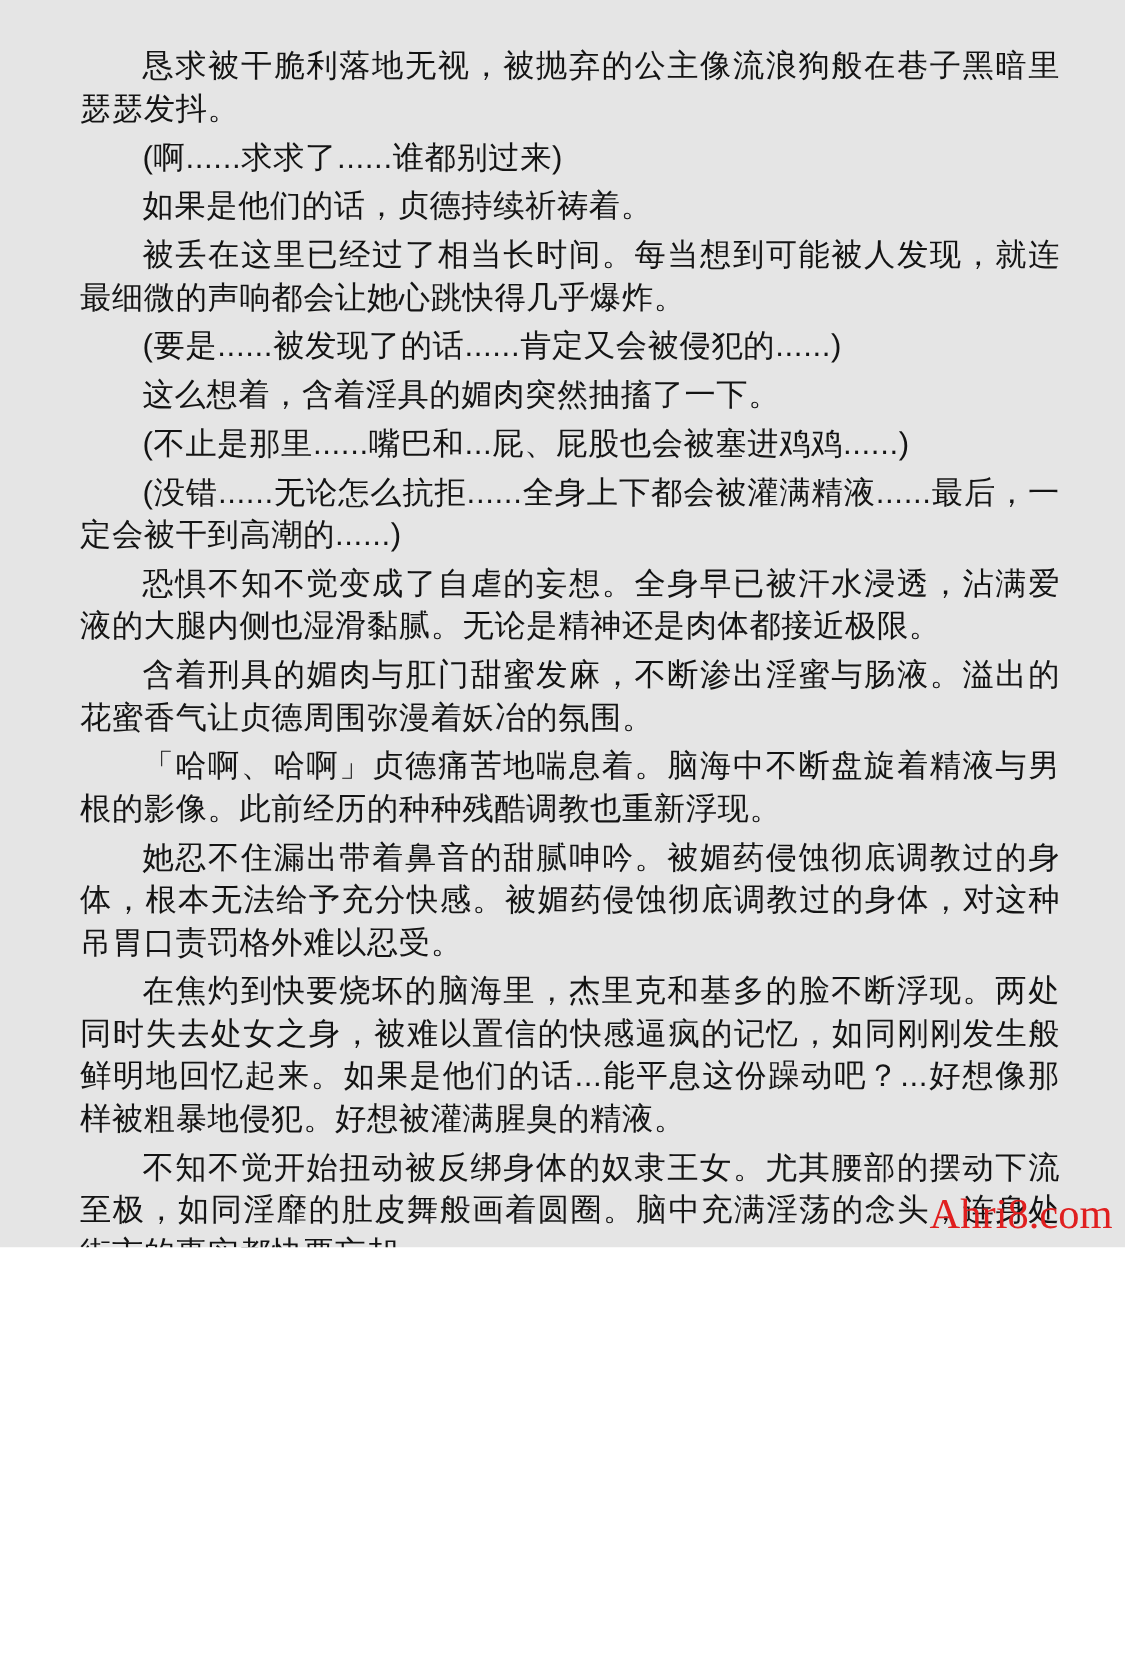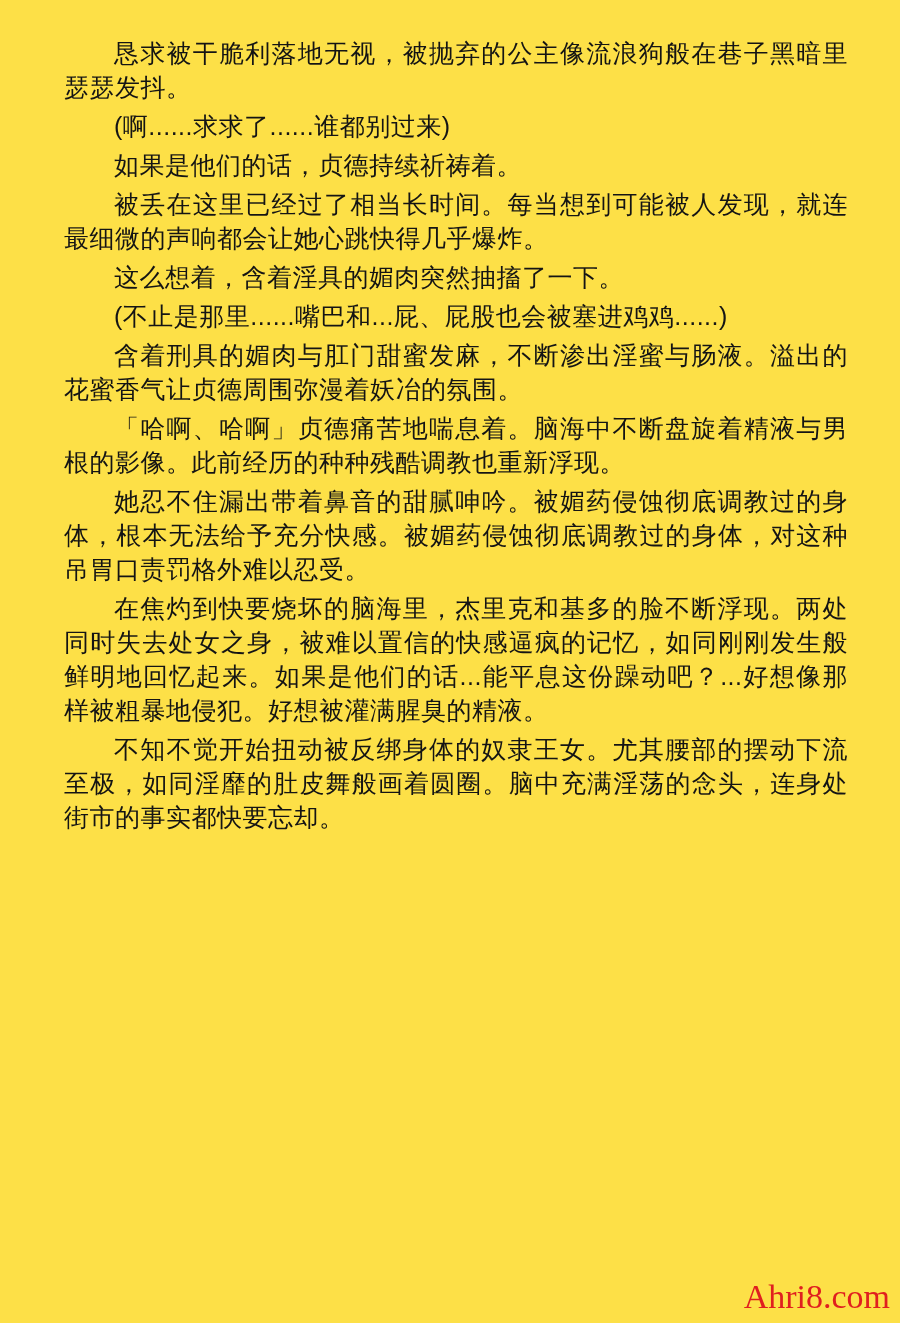--- a/index.html
+++ b/index.html
@@ -3,22 +3,22 @@
 <meta charset="utf-8">
 <style>
   html, body {
     margin: 0;
     padding: 0;
     background: #ffffff;
   }
   .page {
     position: relative;
     width: 900px;
-    height: 1323px;
-    background: #fde047;
+    height: 998px;
+    background: #e5e5e5;
     overflow: hidden;
     font-family: "Liberation Sans", "DejaVu Sans", sans-serif;
   }
   .content {
     position: absolute;
     top: 36px;
     left: 64px;
     width: 784px;
     color: #141414;
     font-size: 25px;
@@ -42,22 +42,25 @@
 </style>
 </head>
 <body>
 
 <div class="page">
   <div class="content" style="color: rgb(20, 20, 20);">
       <p>恳求被干脆利落地无视，被抛弃的公主像流浪狗般在巷子黑暗里瑟瑟发抖。</p>
       <p>(啊......求求了......谁都别过来)</p>
       <p>如果是他们的话，贞德持续祈祷着。</p>
       <p>被丢在这里已经过了相当长时间。每当想到可能被人发现，就连最细微的声响都会让她心跳快得几乎爆炸。</p>
+      <p>(要是......被发现了的话......肯定又会被侵犯的......)</p>
       <p>这么想着，含着淫具的媚肉突然抽搐了一下。</p>
       <p>(不止是那里......嘴巴和...屁、屁股也会被塞进鸡鸡......)</p>
+      <p>(没错......无论怎么抗拒......全身上下都会被灌满精液......最后，一定会被干到高潮的......)</p>
+      <p>恐惧不知不觉变成了自虐的妄想。全身早已被汗水浸透，沾满爱液的大腿内侧也湿滑黏腻。无论是精神还是肉体都接近极限。</p>
       <p>含着刑具的媚肉与肛门甜蜜发麻，不断渗出淫蜜与肠液。溢出的花蜜香气让贞德周围弥漫着妖冶的氛围。</p>
       <p>「哈啊、哈啊」贞德痛苦地喘息着。脑海中不断盘旋着精液与男根的影像。此前经历的种种残酷调教也重新浮现。</p>
       <p>她忍不住漏出带着鼻音的甜腻呻吟。被媚药侵蚀彻底调教过的身体，根本无法给予充分快感。被媚药侵蚀彻底调教过的身体，对这种吊胃口责罚格外难以忍受。</p>
       <p>在焦灼到快要烧坏的脑海里，杰里克和基多的脸不断浮现。两处同时失去处女之身，被难以置信的快感逼疯的记忆，如同刚刚发生般鲜明地回忆起来。如果是他们的话...能平息这份躁动吧？...好想像那样被粗暴地侵犯。好想被灌满腥臭的精液。</p>
       <p>不知不觉开始扭动被反绑身体的奴隶王女。尤其腰部的摆动下流至极，如同淫靡的肚皮舞般画着圆圈。脑中充满淫荡的念头，连身处街市的事实都快要忘却。</p>
     </div>
   <div class="watermark" style="color: rgb(224, 31, 31);">Ahri8.com</div>
 </div>
 
 </body></html>

